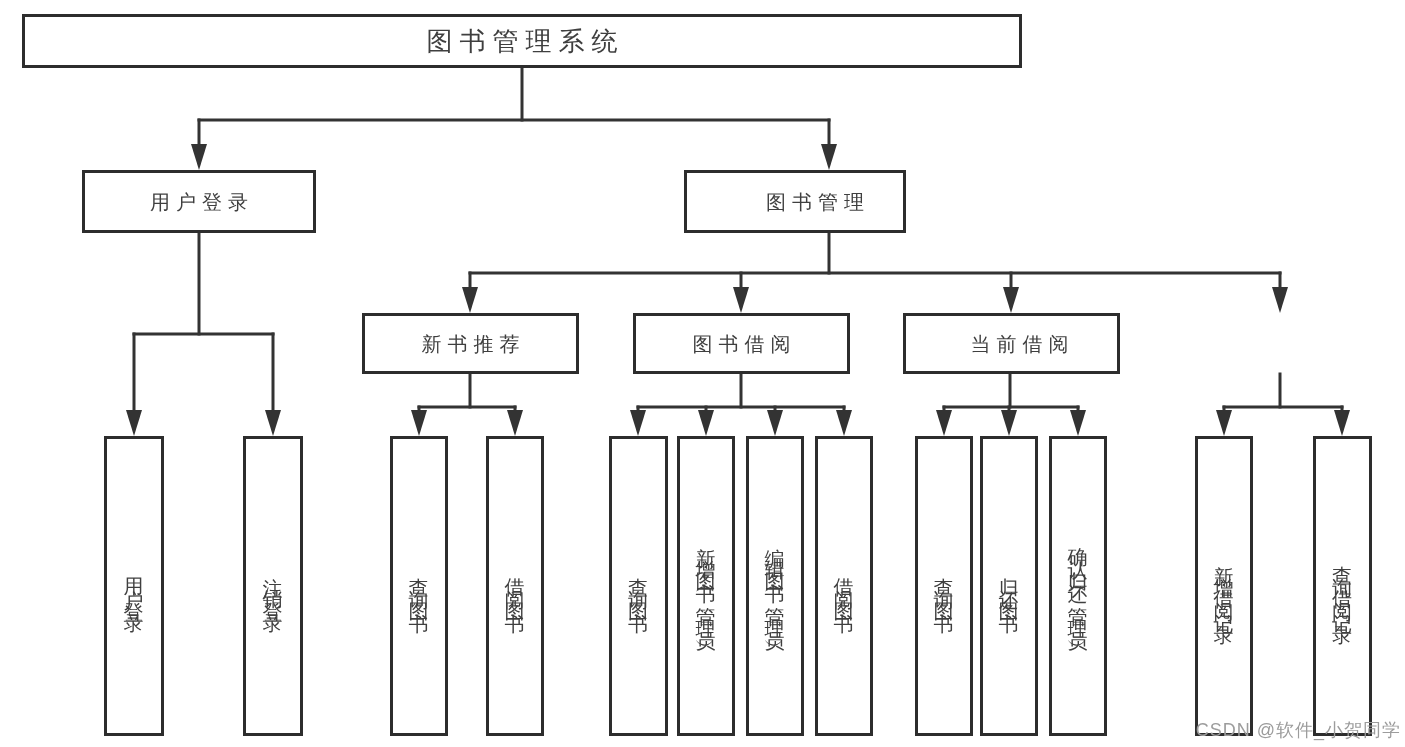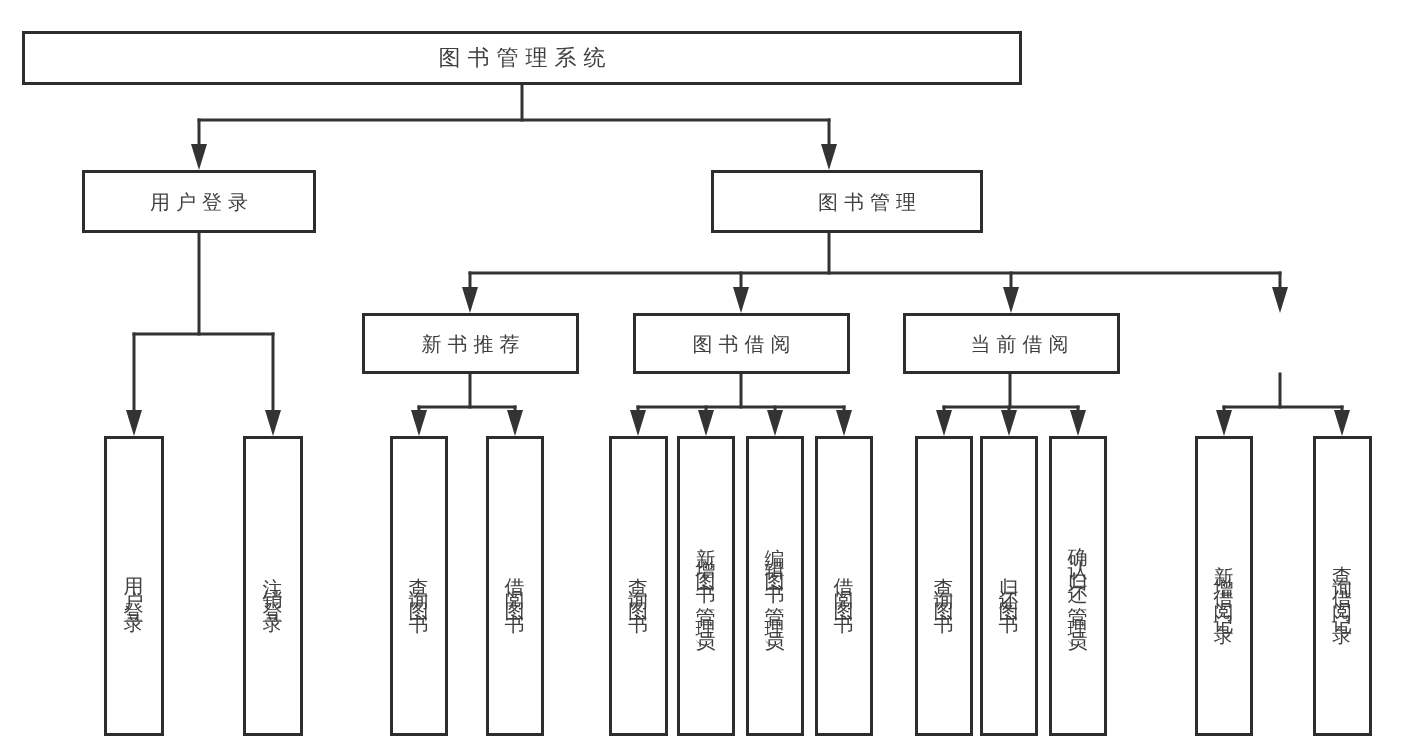--- a/index.html
+++ b/index.html
@@ -30,24 +30,23 @@
     color:#3f3f3f;
     text-align:center;
   }
   .h-node{
     font-size:20px;
     letter-spacing:6px;
     text-indent:6px;
     line-height:1;
   }
   .root-node{
-    font-size:22px;
+    font-size:26px;
     letter-spacing:7px;
     text-indent:7px;
-    margin-top:17px;
   }
   .leaf{
     font-size:20px;
   }
   .leaf span{
     writing-mode:vertical-rl;
     text-orientation:mixed;
     letter-spacing:12px;
     line-height:1;
     display:block;
@@ -132,21 +131,21 @@
     </g>
   </svg>
 
   <div class="node root-node" style="left:22px;top:14px;width:1000px;height:54px;">
     <span>图书管理系统</span>
   </div>
 
   <div class="node h-node" style="left:82px;top:170px;width:234px;height:63px;">
     <span>用户登录</span>
   </div>
-  <div class="node h-node" style="left:711px;top:170px;width:272px;height:63px;padding-left:40px;">
+  <div class="node h-node" style="left:684px;top:170px;width:222px;height:63px;padding-left:40px;">
     <span>图书管理</span>
   </div>
 
   <div class="node h-node" style="left:362px;top:313px;width:217px;height:61px;">
     <span>新书推荐</span>
   </div>
   <div class="node h-node" style="left:633px;top:313px;width:217px;height:61px;">
     <span>图书借阅</span>
   </div>
   <div class="node h-node" style="left:903px;top:313px;width:217px;height:61px;padding-left:16px;">
@@ -190,14 +189,15 @@
     <span>确认归还（管理员）</span>
   </div>
 
   <div class="node leaf" style="left:1195px;top:436px;width:58px;height:300px;">
     <span>新增借阅记录</span>
   </div>
   <div class="node leaf" style="left:1313px;top:436px;width:59px;height:300px;">
     <span>查询借阅记录</span>
   </div>
 
+  <div class="watermark">CSDN @软件_小贺同学</div>
 
 </div>
 
 </body></html>

